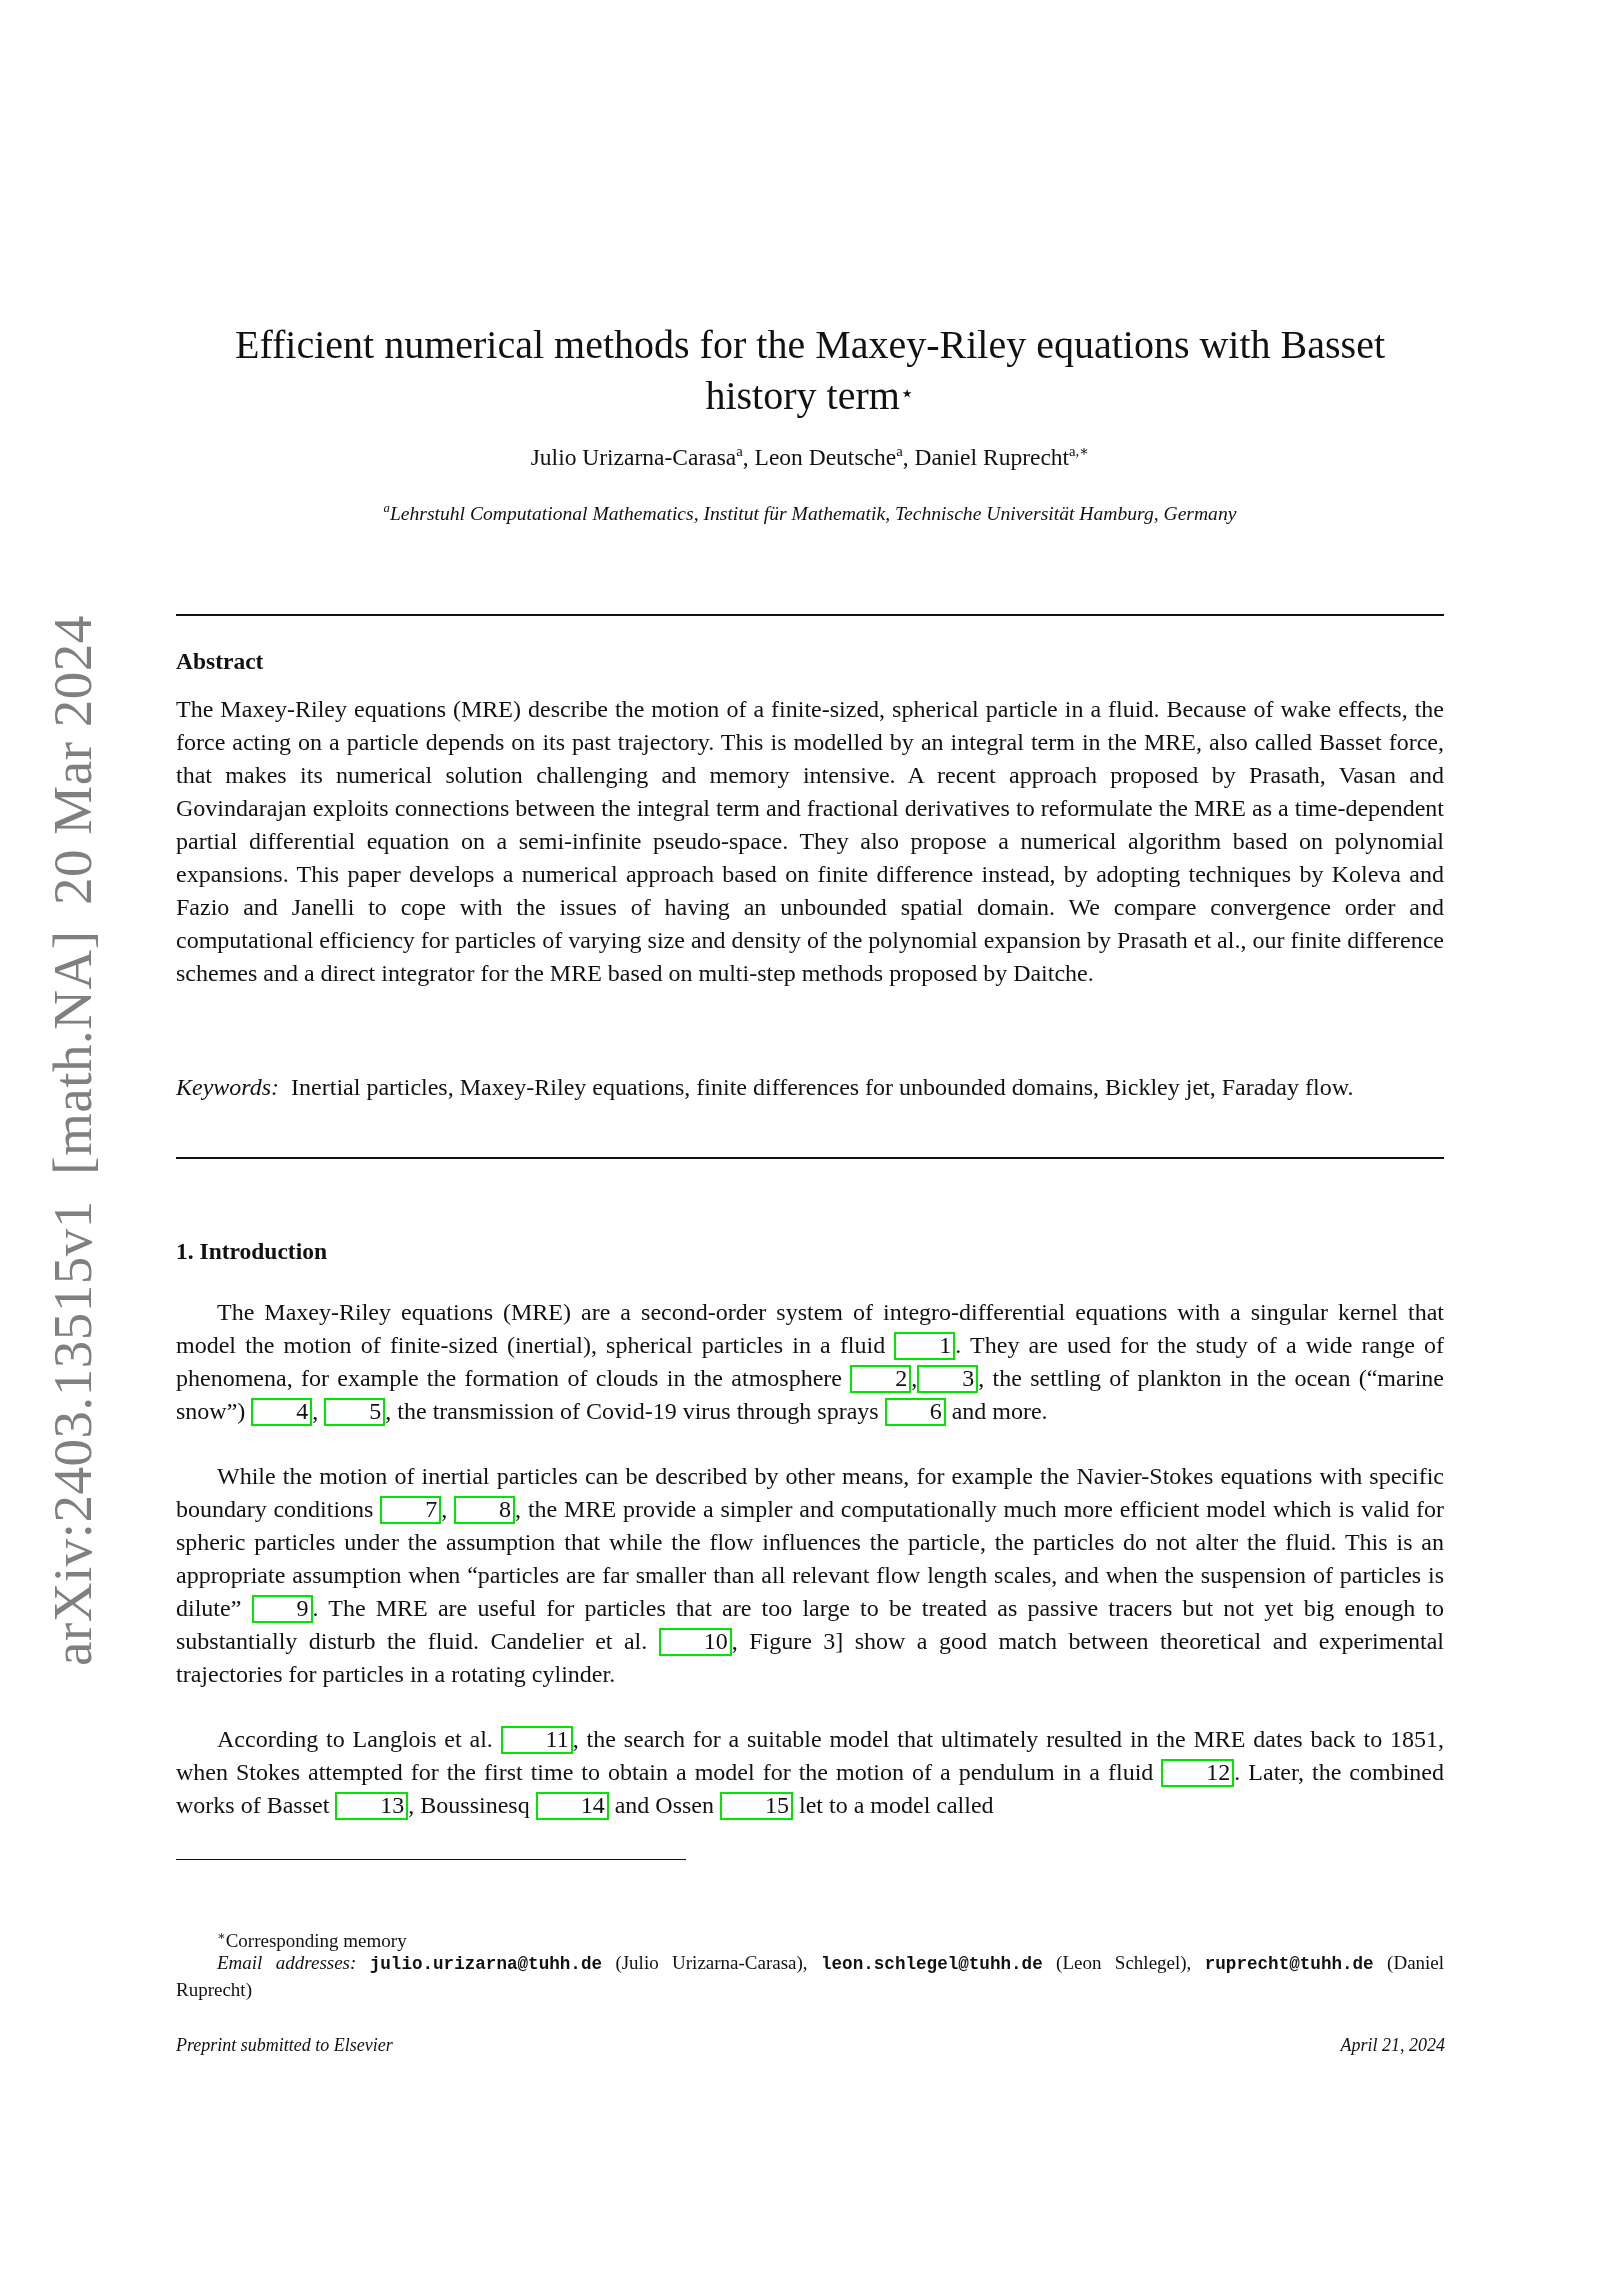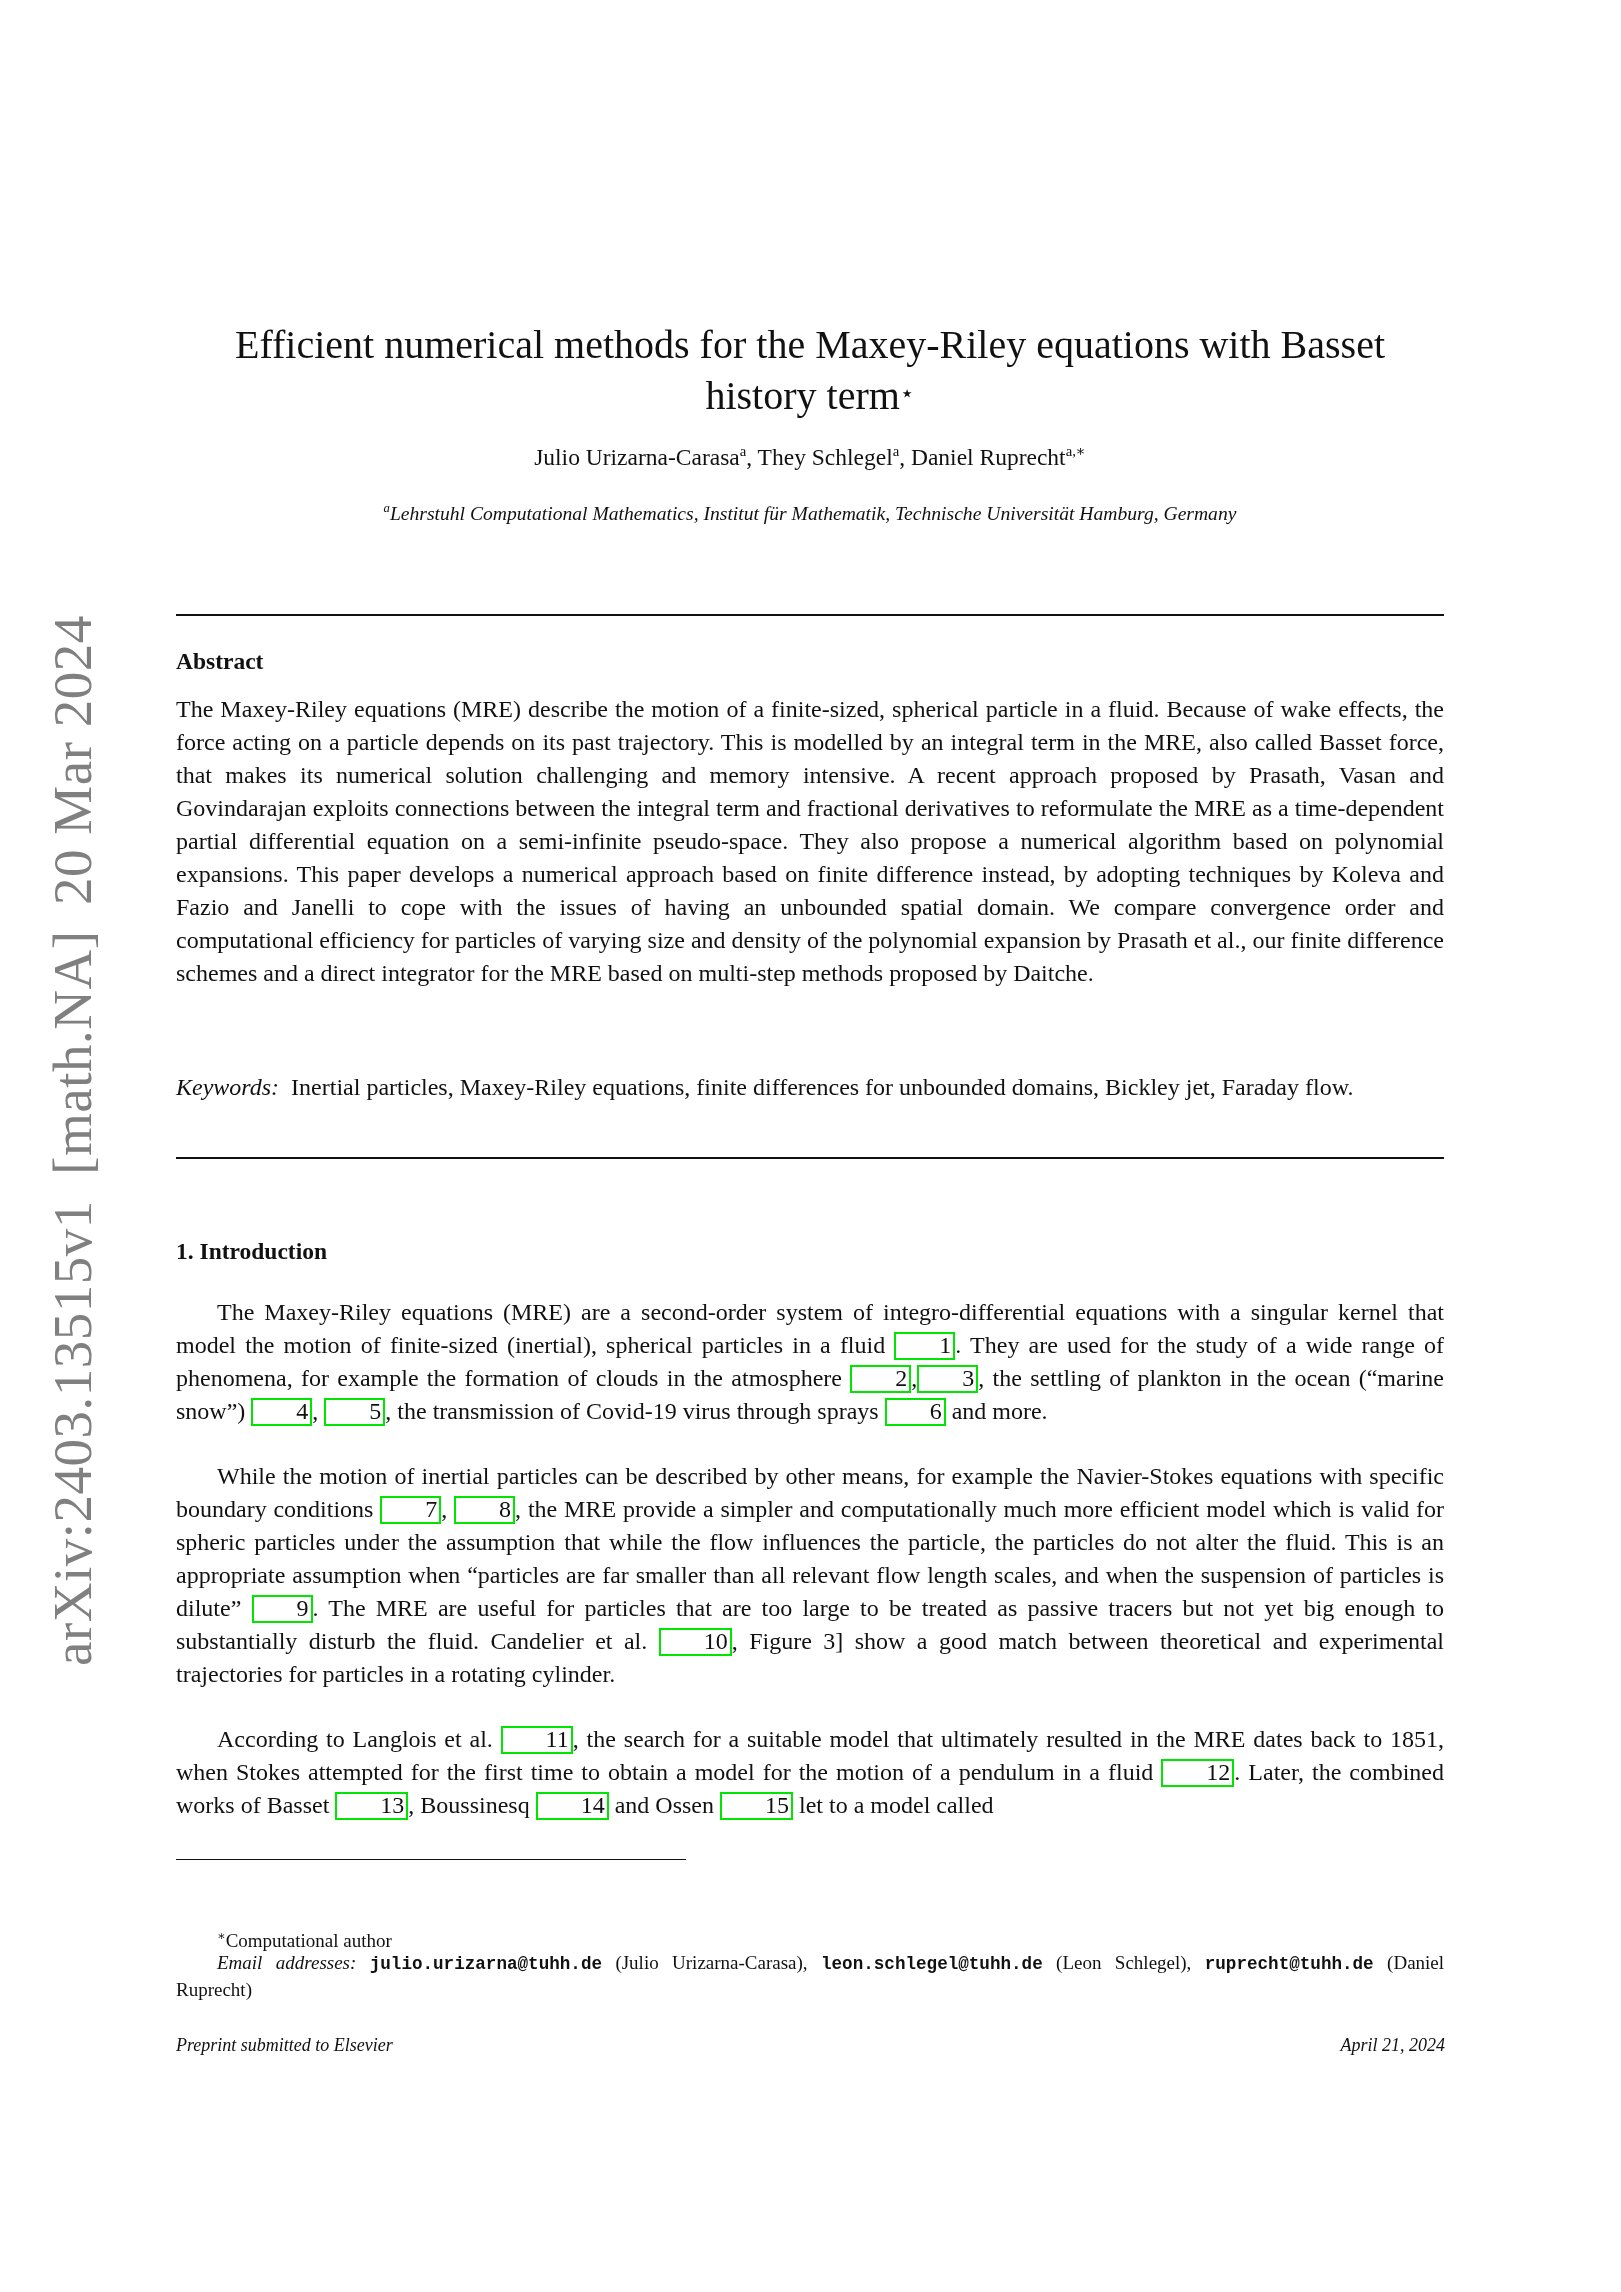--- a/index.html
+++ b/index.html
@@ -98,21 +98,21 @@
   <div class="arxiv-stamp">
     <span>arXiv:2403.13515v1</span><span class="gap"></span><span>[math.NA]</span><span class="gap"></span><span>20 Mar 2024</span>
   </div>
 
   <h1 class="title">
     <span>Efficient numerical methods for the Maxey-Riley equations with Basset history term</span><sup>⋆</sup>
   </h1>
 
   <div class="authors">
     <span>Julio Urizarna-Carasa</span><sup>a</sup>,
-    <span>They Schlegel</span><sup>a</sup>,
+    <span>Leon Deutsche</span><sup>a</sup>,
     <span>Daniel Ruprecht</span><sup>a,∗</sup>
   </div>
 
   <div class="affiliation">
     <sup>a</sup><span>Lehrstuhl Computational Mathematics, Institut für Mathematik, Technische Universität Hamburg, Germany</span>
   </div>
 
   <div class="rule" style="top: 614px;"></div>
 
   <div class="section-heading" style="top: 647px;">Abstract</div>
@@ -128,21 +128,21 @@
 
   <p class="para indent" style="top: 1296px;"><span>The Maxey-Riley equations (MRE) are a second-order system of integro-differential equations with a singular kernel that model the motion of finite-sized (inertial), spherical particles in a fluid </span><span class="cite">1</span><span>. They are used for the study of a wide range of phenomena, for example the formation of clouds in the atmosphere </span><span class="cite">2</span>,<span class="cite">3</span><span>, the settling of plankton in the ocean (“marine snow”) </span><span class="cite">4</span>, <span class="cite">5</span><span>, the transmission of Covid-19 virus through sprays </span><span class="cite">6</span><span> and more.</span></p>
 
   <p class="para indent" style="top: 1460px;"><span>While the motion of inertial particles can be described by other means, for example the Navier-Stokes equations with specific boundary conditions </span><span class="cite">7</span>, <span class="cite">8</span><span>, the MRE provide a simpler and computationally much more efficient model which is valid for spheric particles under the assumption that while the flow influences the particle, the particles do not alter the fluid. This is an appropriate assumption when “particles are far smaller than all relevant flow length scales, and when the suspension of particles is dilute” </span><span class="cite">9</span><span>. The MRE are useful for particles that are too large to be treated as passive tracers but not yet big enough to substantially disturb the fluid. Candelier et al. </span><span class="cite">10</span><span>, Figure 3]</span><span> show a good match between theoretical and experimental trajectories for particles in a rotating cylinder.</span></p>
 
   <p class="para indent" style="top: 1723px;"><span>According to Langlois et al. </span><span class="cite">11</span><span>, the search for a suitable model that ultimately resulted in the MRE dates back to 1851, when Stokes attempted for the first time to obtain a model for the motion of a pendulum in a fluid </span><span class="cite">12</span><span>. Later, the combined works of Basset </span><span class="cite">13</span><span>, Boussinesq </span><span class="cite">14</span><span> and Ossen </span><span class="cite">15</span><span> let to a model called</span></p>
 
   <div class="fn-rule"></div>
 
 
-  <p class="footnote indent" style="top: 1923px;"><sup>∗</sup><span>Computational author</span></p>
+  <p class="footnote indent" style="top: 1923px;"><sup>∗</sup><span>Corresponding memory</span></p>
 
   <p class="footnote indent" style="top: 1950px;"><span class="it">Email addresses:</span> <span class="mono">julio.urizarna@tuhh.de</span> <span>(Julio Urizarna-Carasa)</span>, <span class="mono">leon.schlegel@tuhh.de</span> <span>(Leon Schlegel)</span>, <span class="mono">ruprecht@tuhh.de</span> <span>(Daniel Ruprecht)</span></p>
 
   <div class="footer-left">Preprint submitted to Elsevier</div>
   <div class="footer-right">April 21, 2024</div>
 
 </div>
 
 
 </body></html>

